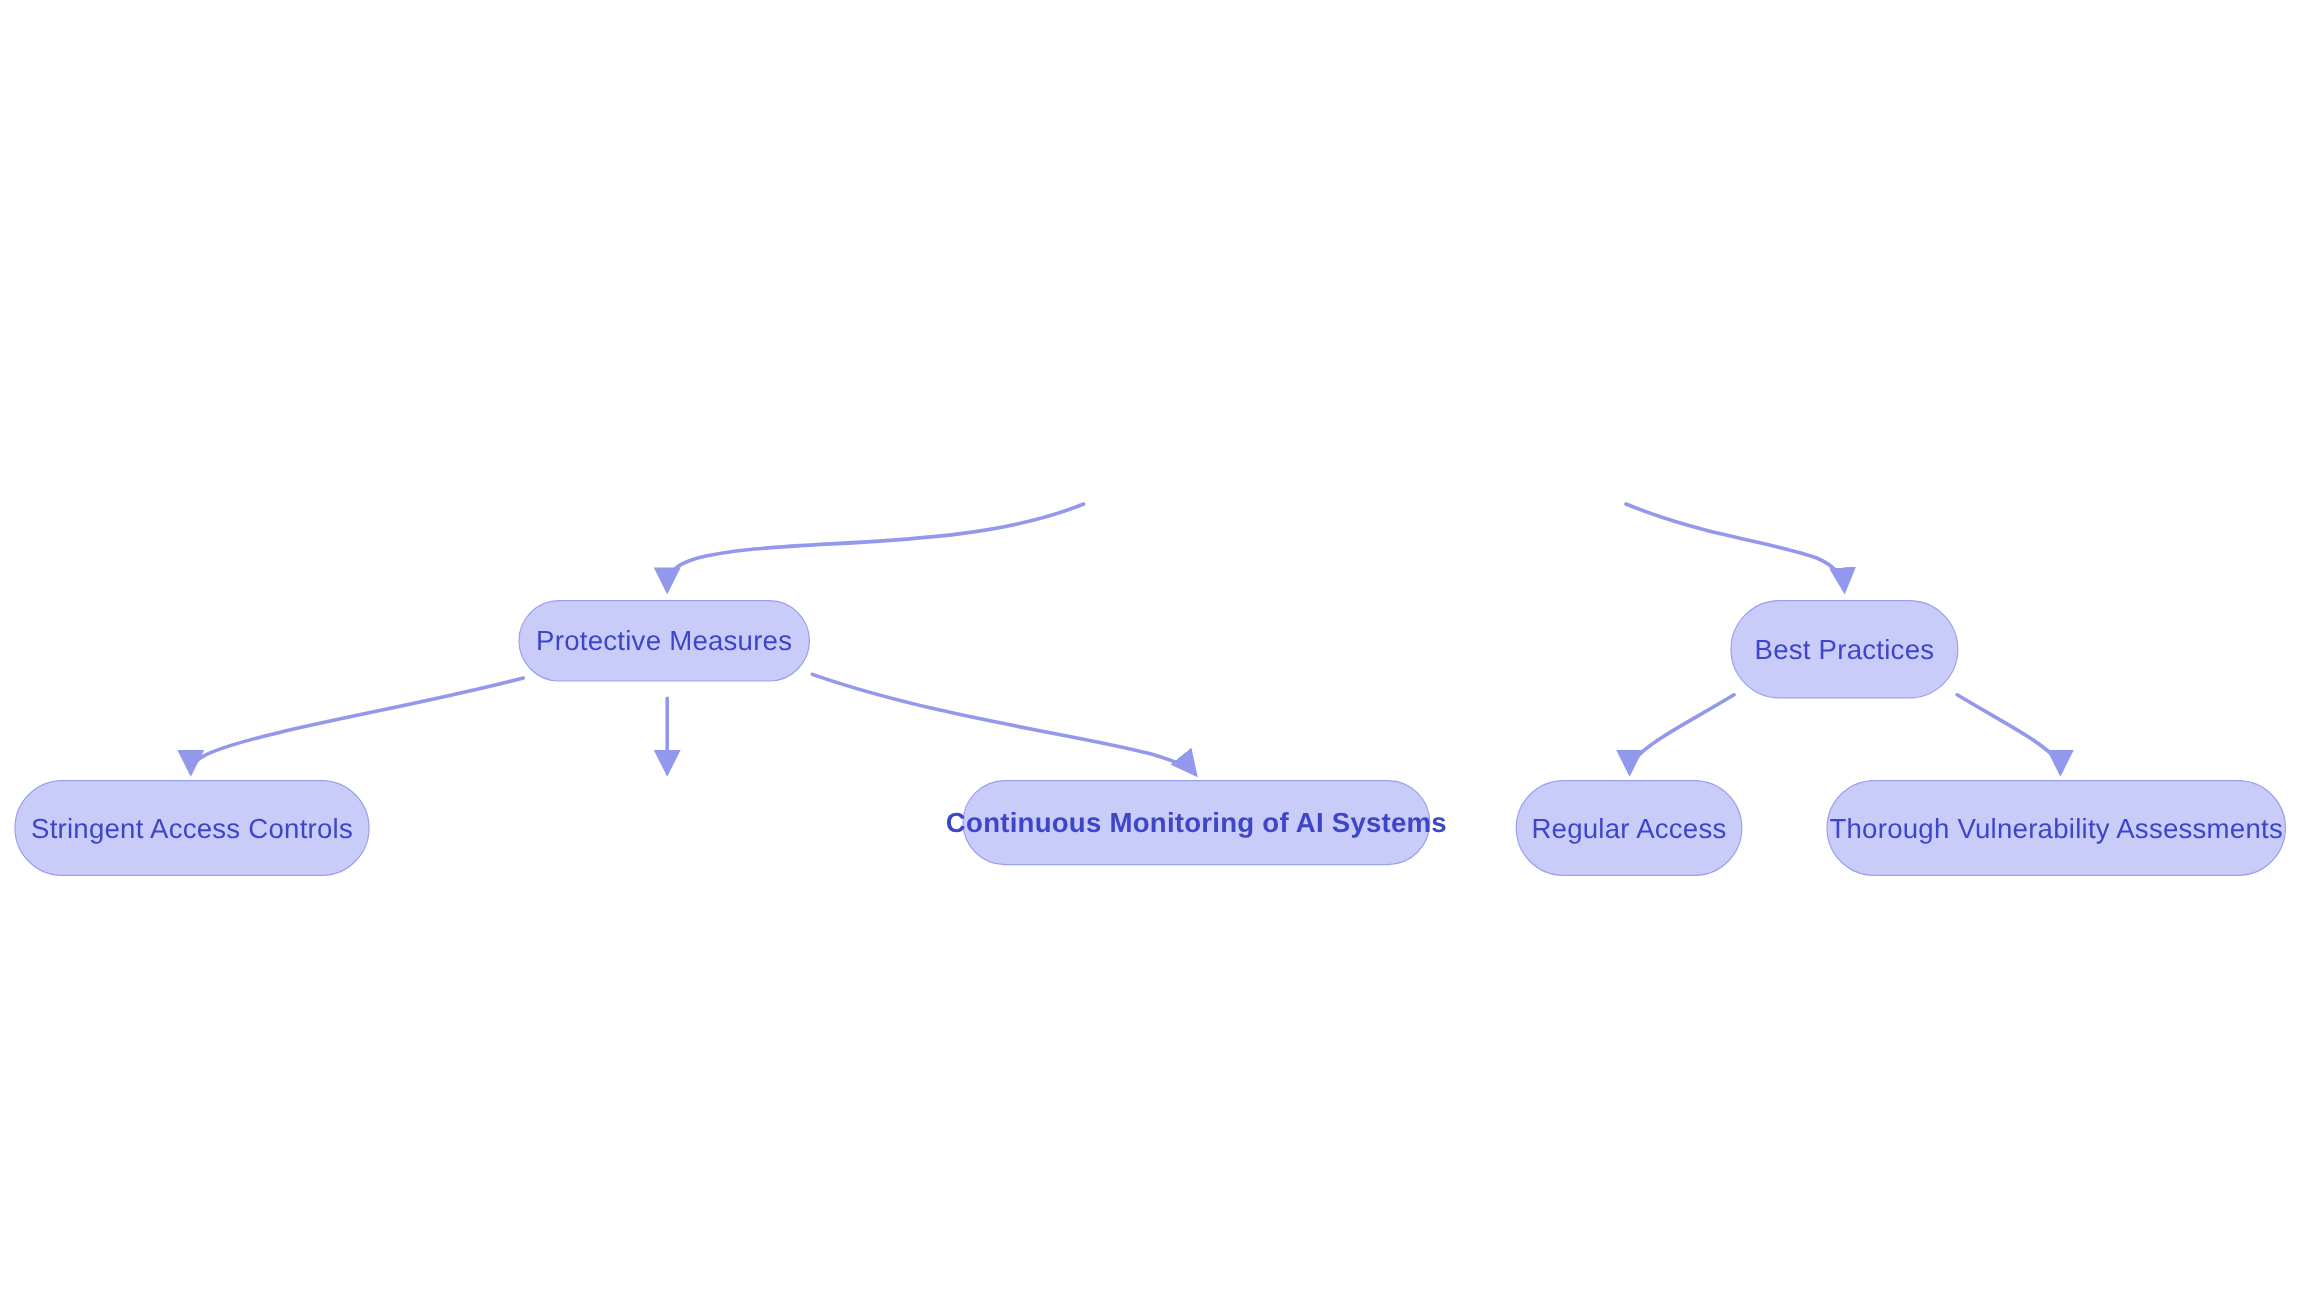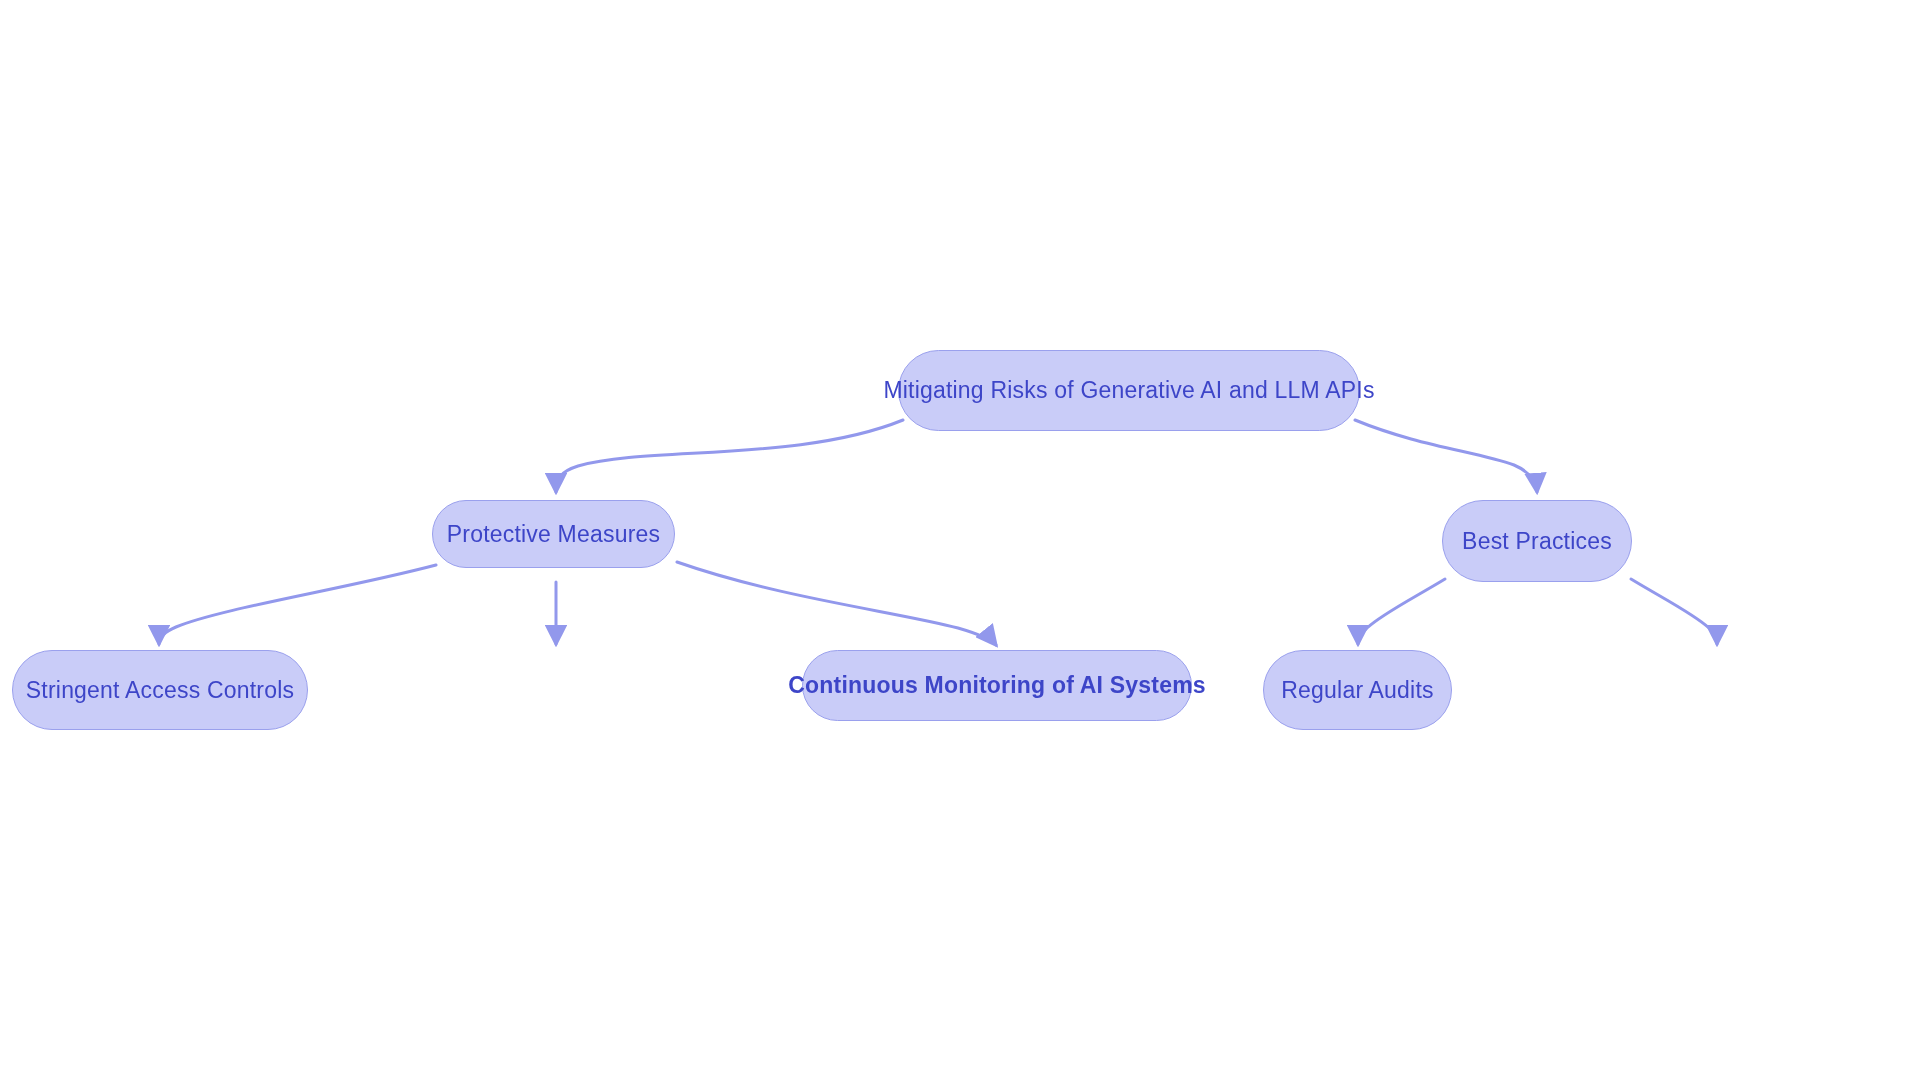--- a/index.html
+++ b/index.html
@@ -67,39 +67,39 @@
     </defs>
     <path class="edge" marker-end="url(#arrow)" d="M 903 420 C 800 462, 648 446, 578 466 C 562 471, 556 478, 556 492"></path>
     <path class="edge" marker-end="url(#arrow)" d="M 1355 420 C 1418 446, 1478 452, 1514 465 C 1528 471, 1536 479, 1537 492"></path>
     <path class="edge" marker-end="url(#arrow)" d="M 436 565 C 345 589, 222 608, 176 627 C 164 632, 159 638, 159 644"></path>
     <path class="edge" marker-end="url(#arrow)" d="M 556 582 L 556 644"></path>
     <path class="edge" marker-end="url(#arrow)" d="M 677 562 C 780 598, 898 612, 958 628 C 982 635, 992 640, 996 645"></path>
     <path class="edge" marker-end="url(#arrow)" d="M 1445 579 C 1412 599, 1382 614, 1367 628 C 1361 634, 1358 638, 1358 644"></path>
     <path class="edge" marker-end="url(#arrow)" d="M 1631 579 C 1664 599, 1694 614, 1709 628 C 1715 634, 1717 638, 1717 644"></path>
   </svg>
 
-  <div class="node" id="node-root">
-    <span>Mitigating Risks of Generative AI and LLM APIs</span>
-  </div>
 
   <div class="node" id="node-protective-measures">
     <span>Protective Measures</span>
   </div>
 
   <div class="node" id="node-best-practices">
     <span>Best Practices</span>
   </div>
 
   <div class="node" id="node-stringent-access-controls">
     <span>Stringent Access Controls</span>
   </div>
 
 
   <div class="node" id="node-continuous-monitoring">
     <span>Continuous Monitoring of AI Systems</span>
   </div>
 
   <div class="node" id="node-regular-audits">
-    <span>Regular Audits</span>
+    <span>Regular Access</span>
   </div>
 
+  <div class="node" id="node-thorough-vulnerability-assessments">
+    <span>Thorough Vulnerability Assessments</span>
+  </div>
 
 </div>
 
 </body></html>

